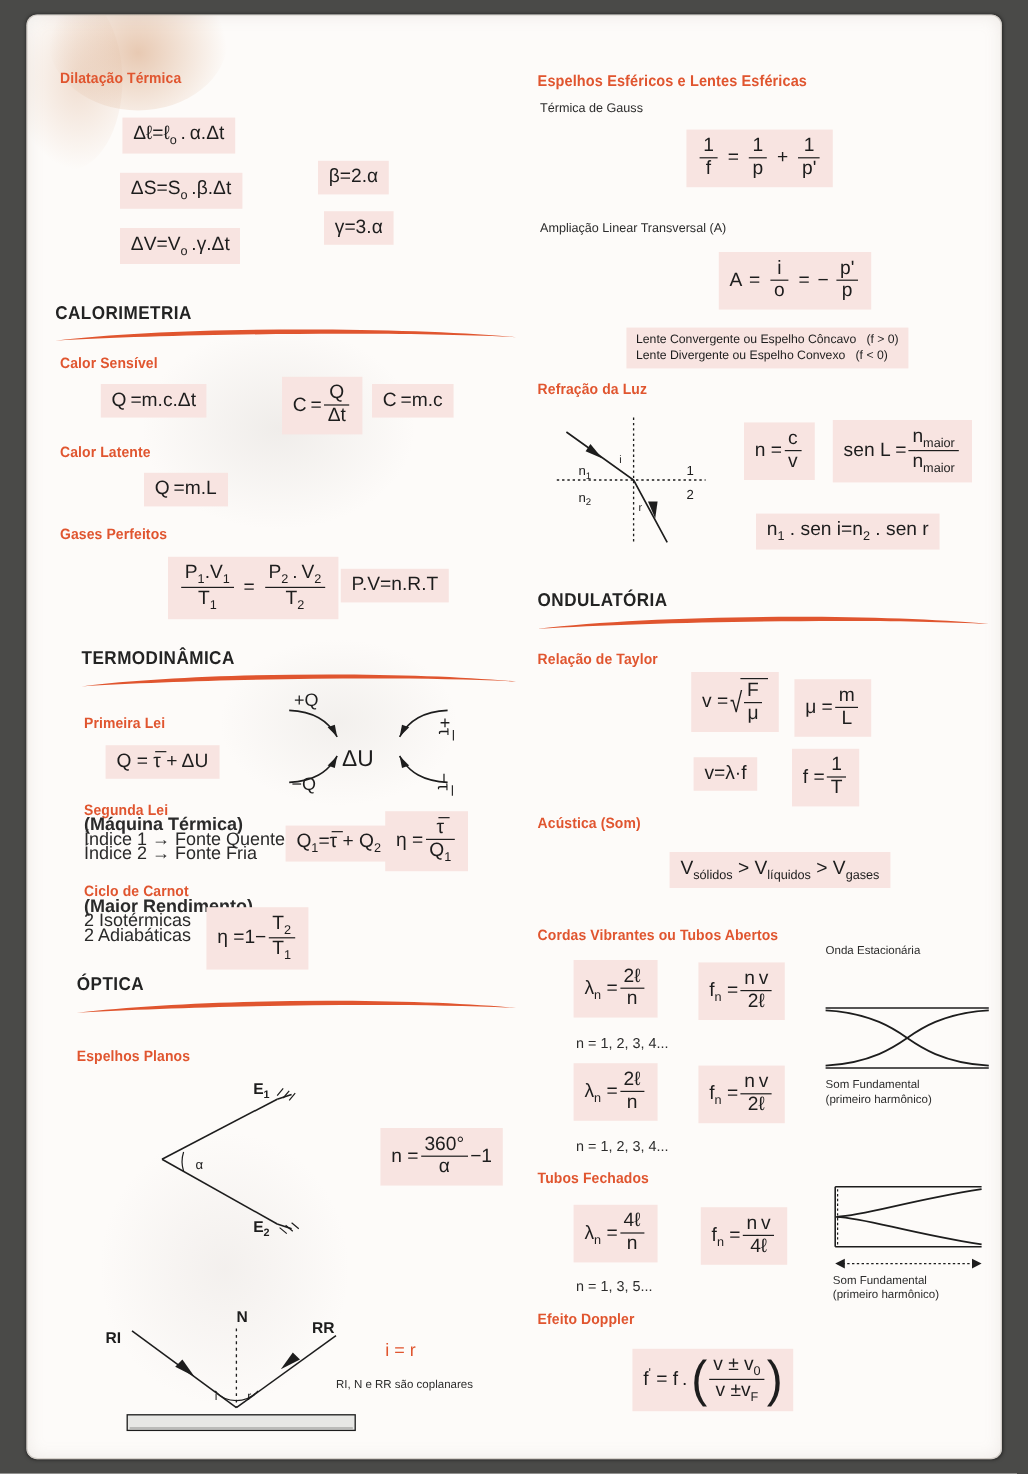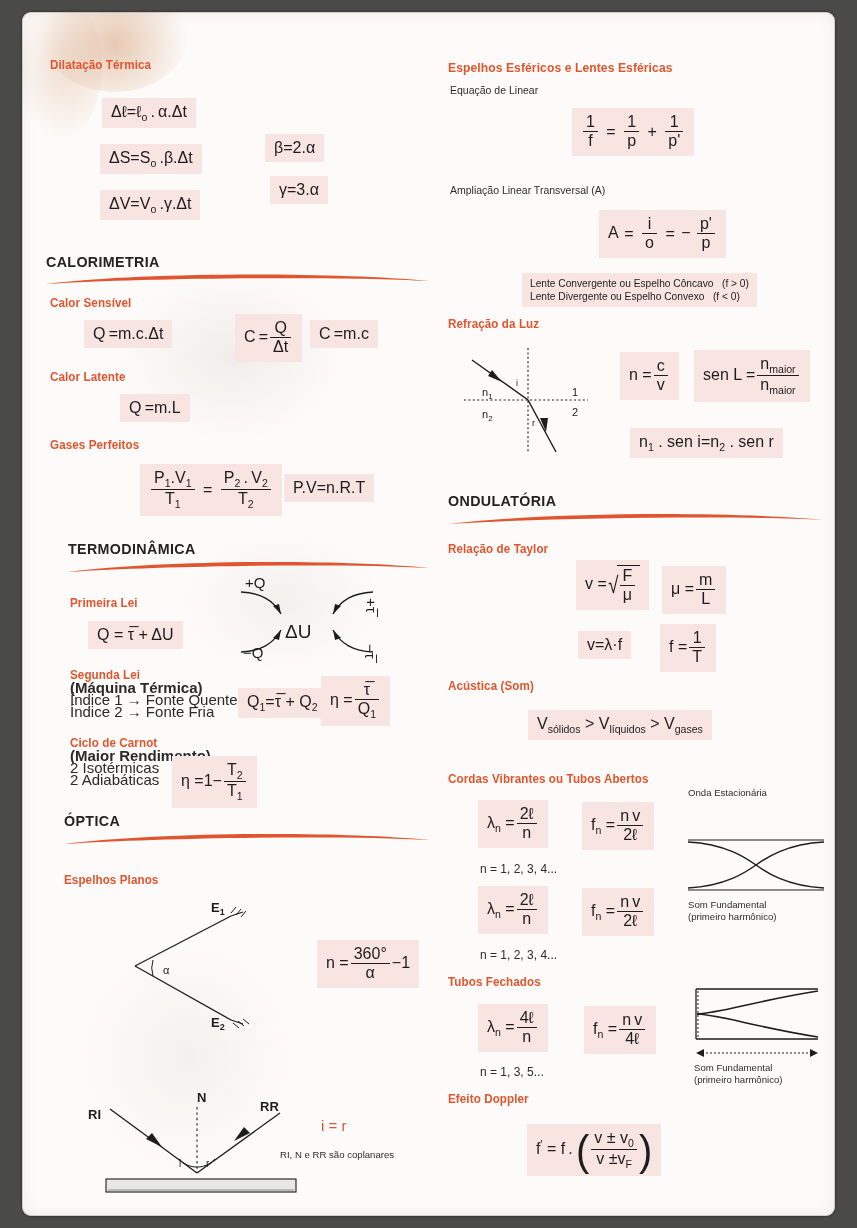--- a/index.html
+++ b/index.html
@@ -265,21 +265,21 @@
 
     <div class="abs" style="left:290px;top:1100px;text-decoration:underline;">
       <span class="fx nobg" style="color:#e0552f;font-size:15px;">i = r</span>
     </div>
     <div class="abs cap" style="left:258px;top:1137px;">RI, N e RR são coplanares</div>
   </div>
 
   <div class="col colR">
 
     <div class="abs sub-title" style="left:16px;top:48px;font-size:13px;">Espelhos Esféricos e Lentes Esféricas</div>
-    <div class="abs plain" style="left:18px;top:72px;">Equação de Linear</div>
+    <div class="abs plain" style="left:18px;top:72px;">Térmica de Gauss</div>
 
     <div class="abs" style="left:140px;top:96px;">
       <span class="fx">
         <span class="frac"><span class="n">1</span><span class="d">f</span></span>
         <span class="op">=</span>
         <span class="frac"><span class="n">1</span><span class="d">p</span></span>
         <span class="op">+</span>
         <span class="frac"><span class="n">1</span><span class="d">p'</span></span>
       </span>
     </div>
@@ -350,21 +350,21 @@
       <span class="fx">μ =<span class="frac"><span class="n">m</span><span class="d">L</span></span></span>
     </div>
     <div class="abs" style="left:146px;top:619px;">
       <span class="fx">v=λ·f</span>
     </div>
     <div class="abs" style="left:228px;top:612px;">
       <span class="fx">f =<span class="frac"><span class="n">1</span><span class="d">T</span></span></span>
     </div>
 
     <div class="abs sub-title" style="left:16px;top:667px;">Acústica (Som)</div>
-    <div class="abs" style="left:96px;top:698px;border-radius:8px;">
+    <div class="abs" style="left:126px;top:698px;border-radius:8px;">
       <span class="fx">V<sub>sólidos</sub> &gt; V<sub>líquidos</sub> &gt; V<sub>gases</sub></span>
     </div>
 
     <div class="abs sub-title" style="left:16px;top:760px;">Cordas Vibrantes ou Tubos Abertos</div>
 
     <div class="abs" style="left:46px;top:788px;">
       <span class="fx">λ<sub>n</sub> =<span class="frac"><span class="n">2ℓ</span><span class="d">n</span></span></span>
     </div>
     <div class="abs" style="left:150px;top:790px;">
       <span class="fx">f<sub>n</sub> =<span class="frac"><span class="n">n v</span><span class="d">2ℓ</span></span></span>

